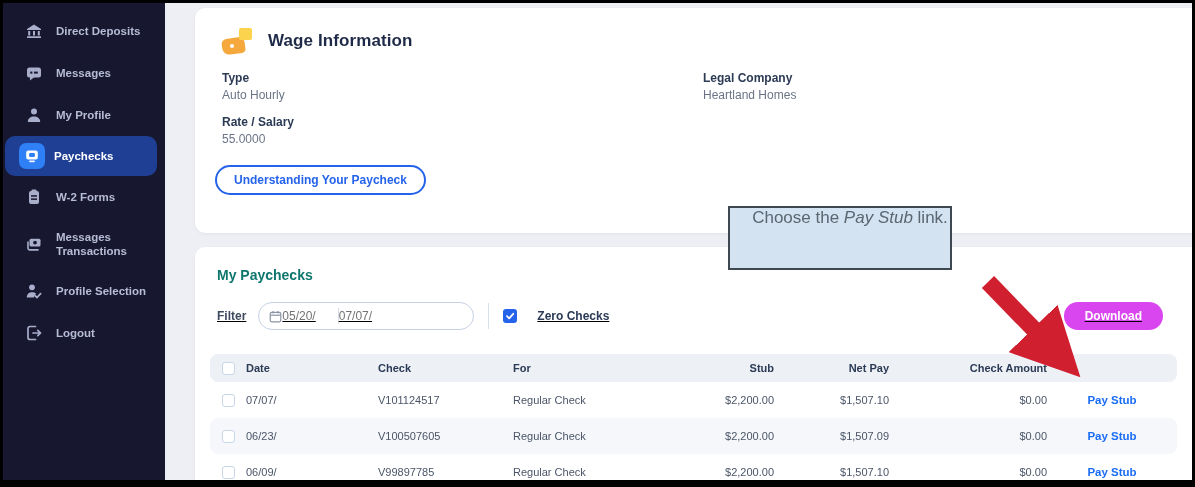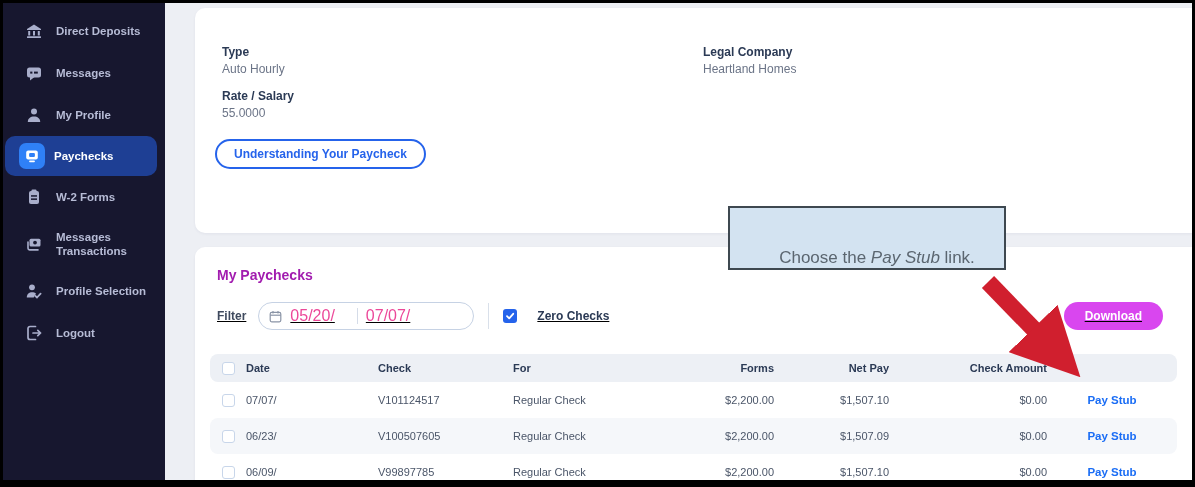--- a/index.html
+++ b/index.html
@@ -31,45 +31,45 @@
   .wage-title { font-size:17px; font-weight:800; color:#1e2a47; letter-spacing:.1px; }
   .wage-grid { display:grid; grid-template-columns:481px auto; row-gap:13px; margin-top:17px; }
   .field-label { font-size:12px; font-weight:700; color:#2b3a55; margin-bottom:3px; }
   .field-value { font-size:12px; color:#6b7487; }
   .outline-btn {
     display:inline-block; margin-top:19px; margin-left:-7px; padding:6px 17px;
     border:2px solid #2563eb; border-radius:15px; background:#fff;
     color:#2563eb; font-size:12px; font-weight:700; cursor:pointer; font-family:inherit;
   }
   
-  .pc-title { font-size:14px; font-weight:800; color:#a21caf; margin-left:7px; }
+  .pc-title { font-size:14px; font-weight:800; color:#0f766e; margin-left:7px; }
   .filter-row { display:flex; align-items:center; margin-top:19px; margin-left:7px;text-decoration:underline; }
   .filter-label { font-size:12px; font-weight:600; color:#3f4a5e; }
   .date-input { width:216px; height:28px; border:1px solid #c6d2e4; border-radius:14px; background:#fff;
     display:flex; align-items:center; padding:0 10px; margin-left:12px; }
-  .date-val { font-size:16px; color:#ec4899; margin-left:8px; }
+  .date-val { font-size:12px; color:#737373; margin-left:0; }
   .date-sep { width:1px; height:16px; background:#d5dce8; margin:0 0 0 22px; }
   .v-div { width:1px; height:26px; background:#d9e0ea; margin:0 14px; }
   .cbx { width:14px; height:14px; border-radius:3px; background:#2563eb; display:flex; align-items:center; justify-content:center; cursor:pointer; }
   .cbx-label { font-size:12px; font-weight:600; color:#2b3a55; margin-left:20px; }
   .download-btn { margin-left:auto; margin-right:14px; padding:7px 21px; background:#d946ef; border:none; border-radius:15px;
     color:#fff; font-size:12px; font-weight:700; cursor:pointer; font-family:inherit; }
   .table { margin-top:24px; }
   .trow { display:grid; grid-template-columns:36px 132px 135px 1fr 130px 115px 158px 130px; align-items:center; }
   .thead { height:28px; background:#edf0f5; border-radius:8px; font-size:11px; font-weight:700; color:#2b3a55; }
   .tr { height:36px; font-size:11px; color:#4a5568; }
   .tr.alt { background:#f5f7fa; border-radius:8px; }
   .cell-cb { display:flex; justify-content:center; }
   .row-cbx { width:13px; height:13px; border:1px solid #c8d6ea; border-radius:3px; background:#fff; cursor:pointer; }
   .num { text-align:right; }
   .paystub-cell { text-align:center; }
   .paystub-link { color:#1a6df5; font-weight:700; font-size:11.5px; text-decoration:none; cursor:pointer; }
   
-  .tooltip { position:absolute; left:563px; top:203px; width:278px; height:64px; background:#d3e3f1;
-    border:2px solid #3e4850; display:flex; align-items:flex-end; justify-content:center; z-index:10;
+  .tooltip { position:absolute; left:563px; top:203px; width:224px; height:64px; background:#d3e3f1;
+    border:2px solid #3e4850; display:flex; align-items:flex-start; justify-content:center; z-index:10;
     font-size:17px; color:#5b6670;padding-left:20px; }
   .arrow-svg { position:absolute; left:785px; top:265px; z-index:11; pointer-events:none; }
 </style>
 </head>
 <body>
 
 <div class="screen">
 
   <nav class="sidebar">
     <div class="nav-item">
@@ -152,20 +152,28 @@
             <path d="M8 9 H15.3 M12.8 6.3 L15.6 9 L12.8 11.7" fill="none" stroke="#a9aecb" stroke-width="1.7" stroke-linecap="round" stroke-linejoin="round"></path>
           </svg>
       </span>
       <span class="nav-label">Logout</span>
     </div>
   </nav>
 
   <main class="main">
 
     <section class="card card-wage">
+      <div class="wage-head">
+        <span class="wage-icon">
+          <span class="hand"></span>
+            <span class="bill"></span>
+            <span class="dot"></span>
+        </span>
+        <h1 class="wage-title">Wage Information</h1>
+      </div>
       <div class="wage-grid">
         <div>
           <div class="field-label">Type</div>
           <div class="field-value">Auto Hourly</div>
         </div>
         <div>
           <div class="field-label">Legal Company</div>
           <div class="field-value">Heartland Homes</div>
         </div>
         <div>
@@ -205,21 +213,21 @@
       </div>
 
       <div class="table">
         <div class="trow thead">
           <span class="cell-cb">
               <span class="row-cbx"></span>
             </span>
           <span>Date</span>
           <span>Check</span>
           <span>For</span>
-          <span class="num">Forms</span>
+          <span class="num">Stub</span>
           <span class="num">Net Pay</span>
           <span class="num">Check Amount</span>
           <span></span>
         </div>
 
         <div class="trow tr">
           <span class="cell-cb">
               <span class="row-cbx"></span>
             </span>
           <span>07/07/</span>

